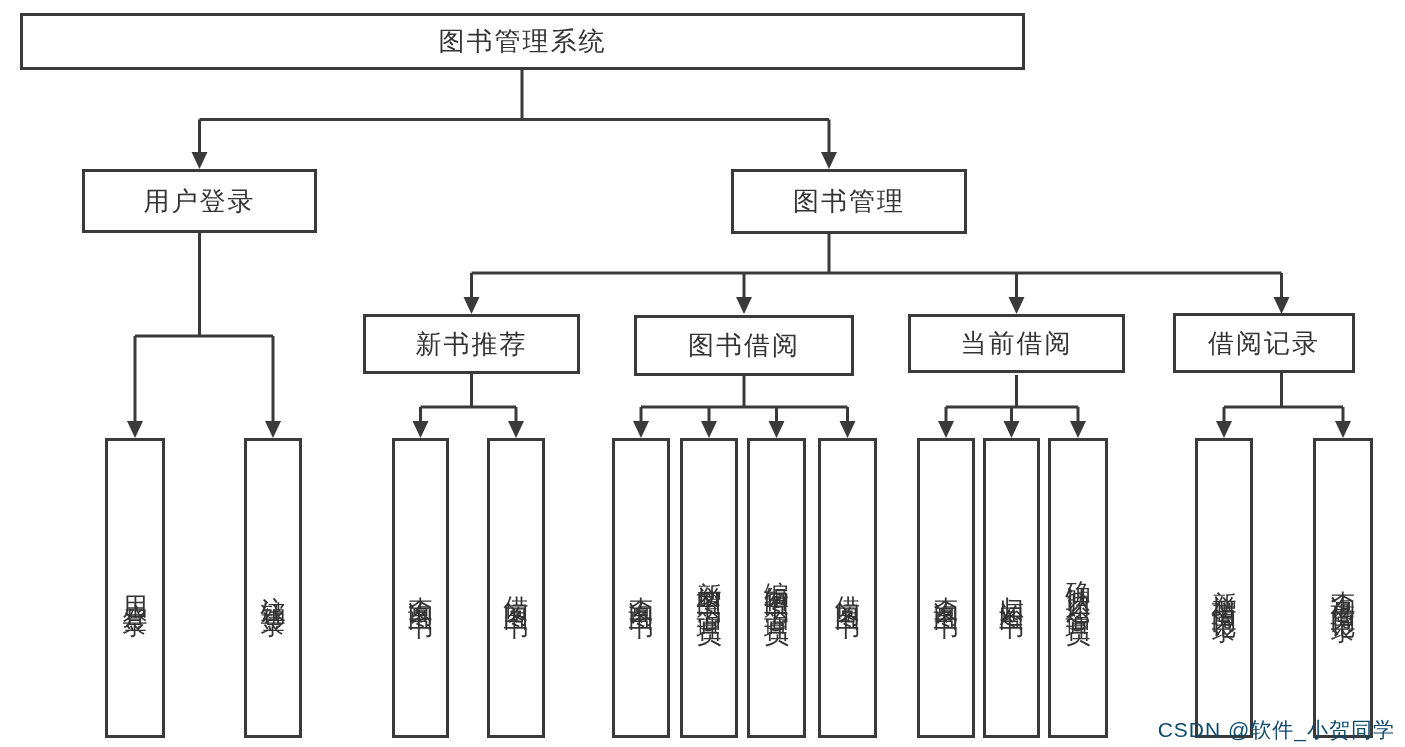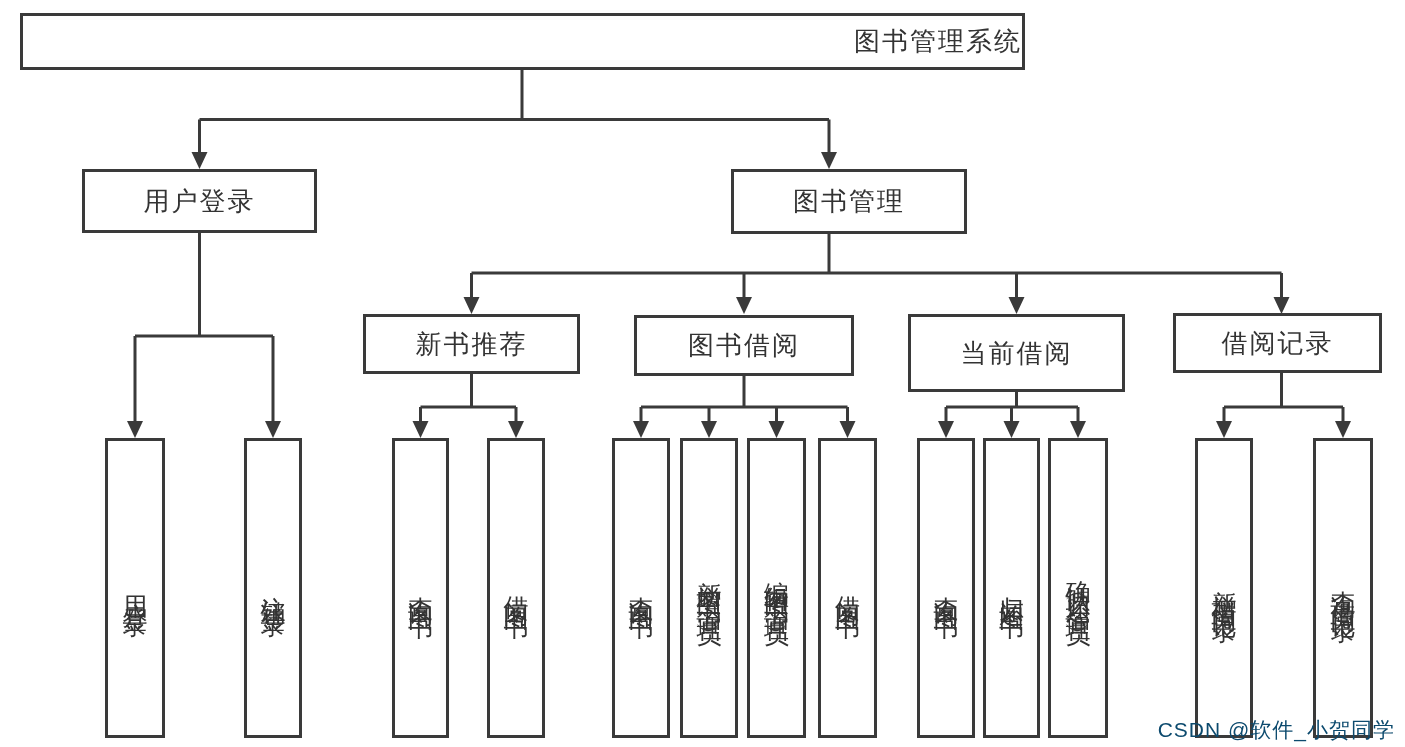--- a/index.html
+++ b/index.html
@@ -92,41 +92,41 @@
       <polygon points="768.5,421 784.5,421 776.5,438"></polygon>
       <polygon points="839.5,421 855.5,421 847.5,438"></polygon>
       <polygon points="938,421 954,421 946,438"></polygon>
       <polygon points="1003.5,421 1019.5,421 1011.5,438"></polygon>
       <polygon points="1070,421 1086,421 1078,438"></polygon>
       <polygon points="1216,421 1232,421 1224,438"></polygon>
       <polygon points="1335,421 1351,421 1343,438"></polygon>
     </g>
   </svg>
 
-  <div class="node h" style="left:20px; top:13px; width:1005px; height:57px;justify-content:flex-end;">
+  <div class="node h" style="left:20px; top:13px; width:1005px; height:57px;">
     <span class="label">图书管理系统</span>
   </div>
 
   <div class="node h" style="left:82px; top:169px; width:235px; height:64px;">
     <span class="label">用户登录</span>
   </div>
   <div class="node h" style="left:711px; top:169px; width:236px; height:65px;margin-left:20px;">
     <span class="label">图书管理</span>
   </div>
 
   <div class="node h" style="left:363px; top:314px; width:217px; height:60px;align-items:center;">
     <span class="label">新书推荐</span>
   </div>
   <div class="node h" style="left:634px; top:315px; width:220px; height:61px;">
     <span class="label">图书借阅</span>
   </div>
-  <div class="node h" style="left:908px; top:314px; width:217px; height:78px;">
+  <div class="node h" style="left:908px; top:314px; width:217px; height:59px;">
     <span class="label">当前借阅</span>
   </div>
-  <div class="node h" style="left:1173px; top:313px; width:209px; height:60px;font-family:Liberation Mono, monospace;">
+  <div class="node h" style="left:1173px; top:313px; width:182px; height:60px;font-family:Liberation Mono, monospace;">
     <span class="label">借阅记录</span>
   </div>
 
   <div class="node v" style="left:105px; top:438px; width:60px; height:300px;">
     <span class="label">用户登录</span>
   </div>
   <div class="node v" style="left:244px; top:438px; width:58px; height:300px;">
     <span class="label">注销登录</span>
   </div>
 

